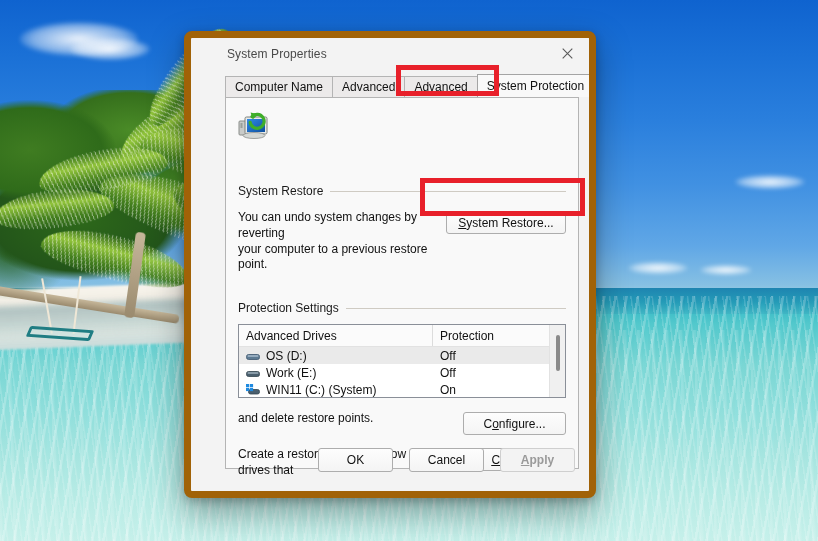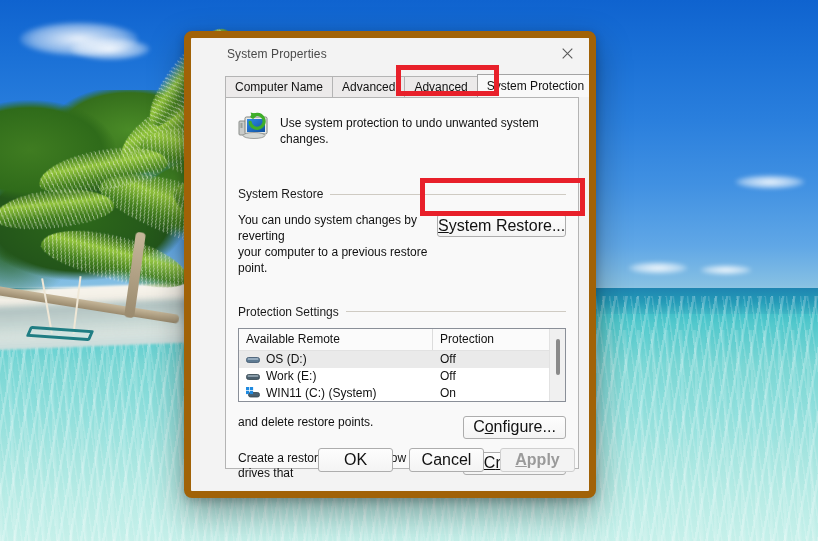--- a/index.html
+++ b/index.html
@@ -202,21 +202,21 @@
     justify-content: space-between;
     margin-top: 12px;
   }
   .row-text { font-size: 12px; line-height: 1.32; color: #111; }
 
   .btn {
     min-width: 103px;
     height: 23px;
     padding: 0 8px;
     font-family: "Liberation Sans", sans-serif;
-    font-size: 16px;
+    font-size: 12px;
     color: #111;
     background: linear-gradient(180deg,#fdfdfd 0%,#f4f4f4 100%);
     border: 1px solid #adadad;
     border-radius: 3px;
     cursor: default;
     display: inline-flex; align-items: center; justify-content: center;
     white-space: nowrap;
   }
   .btn:disabled, .btn.disabled { color: #9a9a9a; border-color: #cfcfcf; background:#f3f3f3;font-weight:bold; }
   .btn u { text-decoration: underline; }
@@ -376,21 +376,20 @@
             <linearGradient id="sgrad" x1="0" y1="0" x2="1" y2="1">
               <stop offset="0%" stop-color="#2f8ae8"></stop>
               <stop offset="100%" stop-color="#0e4f9e"></stop>
             </linearGradient>
           </defs>
           <ellipse cx="16" cy="24.5" rx="11" ry="3" fill="#d5d8d5" stroke="#8b8e8b" stroke-width=".8"></ellipse>
           <path d="M14 5.5 A7 7 0 1 1 12.2 11.4" fill="none" stroke="#3fae2a" stroke-width="3.2" stroke-linecap="round"></path>
           <path d="M12.6 1.5 L20.5 3.2 L14.6 8.4 Z" fill="#3fae2a"></path>
         </svg>
       </span>
-      <span class="intro-text">Use system protection to undo unwanted system changes.</span>
     </div>
 
     <div class="group">
       <div class="group-head">
         <span>System Restore</span>
         <span class="group-rule"></span>
       </div>
       <div class="row">
         <div class="row-text">
           <div>You can undo system changes by reverting</div>
@@ -404,21 +403,21 @@
 
     <div class="group" style="margin-top:28px;">
       <div class="group-head">
         <span>Protection Settings</span>
         <span class="group-rule"></span>
       </div>
 
       <div class="table-wrap">
         <div class="table-main">
           <div class="thead">
-            <div class="th c1">Available Remote</div>
+            <div class="th c1">Advanced Drives</div>
             <div class="th c2">Protection</div>
           </div>
           <div class="tbody">
 
             <div class="tr selected">
               <div class="td c1">
                 <span class="drive-ico">
                   <svg width="14" height="12" viewBox="0 0 14 12" aria-hidden="true">
                     <rect x="0.5" y="4.5" width="13" height="5" rx="2" fill="#5d7a92" stroke="#3d566d" stroke-width=".8"></rect>
                     <rect x="1.5" y="5.2" width="11" height="1.6" rx=".8" fill="#a8bccd"></rect>

